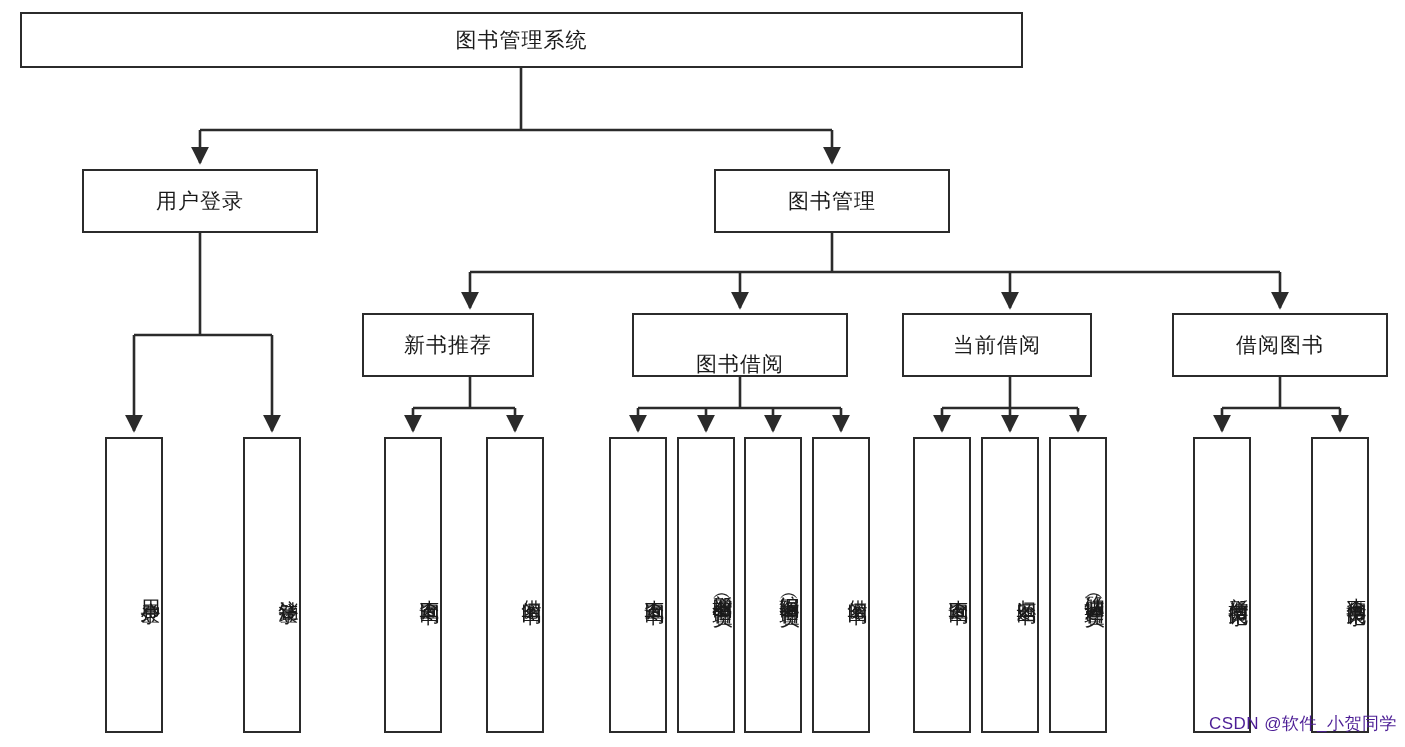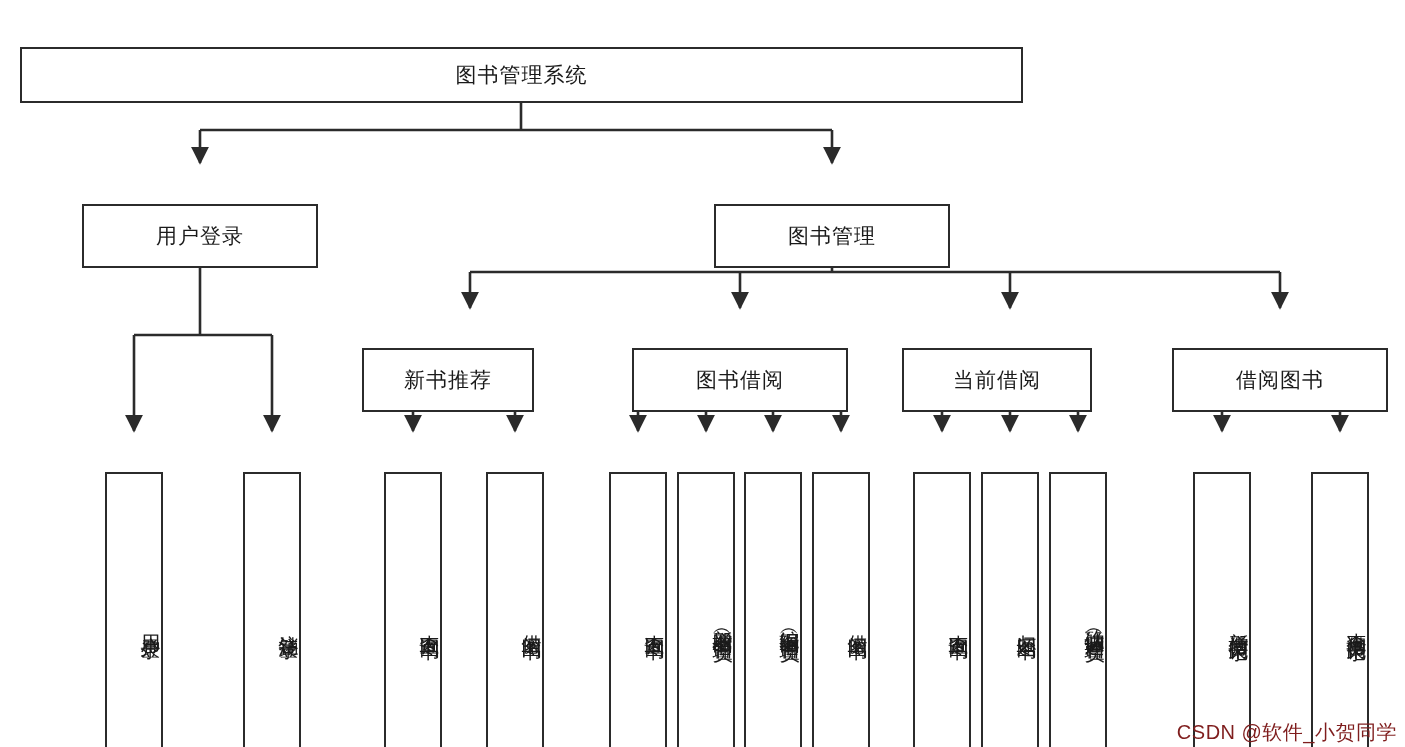--- a/index.html
+++ b/index.html
@@ -28,21 +28,20 @@
   }
   .node-box {
     position: absolute;
     box-sizing: border-box;
     border: 2px solid #2b2b2b;
     background: #ffffff;
     display: flex;
     align-items: center;
     justify-content: center;
     color: #1a1a1a;
-    margin-top: 35px;
   }
   .node-box.horizontal {
     font-size: 21px;
     letter-spacing: 1px;
     line-height: 1.1;
   }
   .node-box.vertical {
     writing-mode: vertical-rl;
     text-orientation: upright;
     font-size: 20px;
@@ -52,23 +51,23 @@
     align-items: flex-start;
     justify-content: center;
   }
   .node-label {
     display: block;
     white-space: nowrap;
   }
   .watermark {
     position: absolute;
     right: 8px;
-    bottom: 1px;
-    font-size: 20px;
-    color: #7f1d1d;
+    bottom: 12px;
+    font-size: 17px;
+    color: #4c1d95;
     letter-spacing: 0.5px;
     white-space: nowrap;
     pointer-events: none;
   }
 </style>
 </head>
 <body>
 
 <div id="diagram-root">
 
@@ -129,21 +128,21 @@
   <div class="node-box horizontal" style="left:82px; top:169px; width:236px; height:64px;">
     <span class="node-label">用户登录</span>
   </div>
   <div class="node-box horizontal" style="left:714px; top:169px; width:236px; height:64px;">
     <span class="node-label">图书管理</span>
   </div>
 
   <div class="node-box horizontal" style="left:362px; top:313px; width:172px; height:64px;">
     <span class="node-label">新书推荐</span>
   </div>
-  <div class="node-box horizontal" style="left:632px; top:313px; width:216px; height:64px;">
+  <div class="node-box horizontal" style="left:632px; top:313px; width:216px; height:64px;align-items:flex-end;">
     <span class="node-label">图书借阅</span>
   </div>
   <div class="node-box horizontal" style="left:902px; top:313px; width:190px; height:64px;">
     <span class="node-label">当前借阅</span>
   </div>
   <div class="node-box horizontal" style="left:1172px; top:313px; width:216px; height:64px;">
     <span class="node-label">借阅图书</span>
   </div>
 
   <div class="node-box vertical" style="left:105px; top:437px; width:58px; height:296px;">

